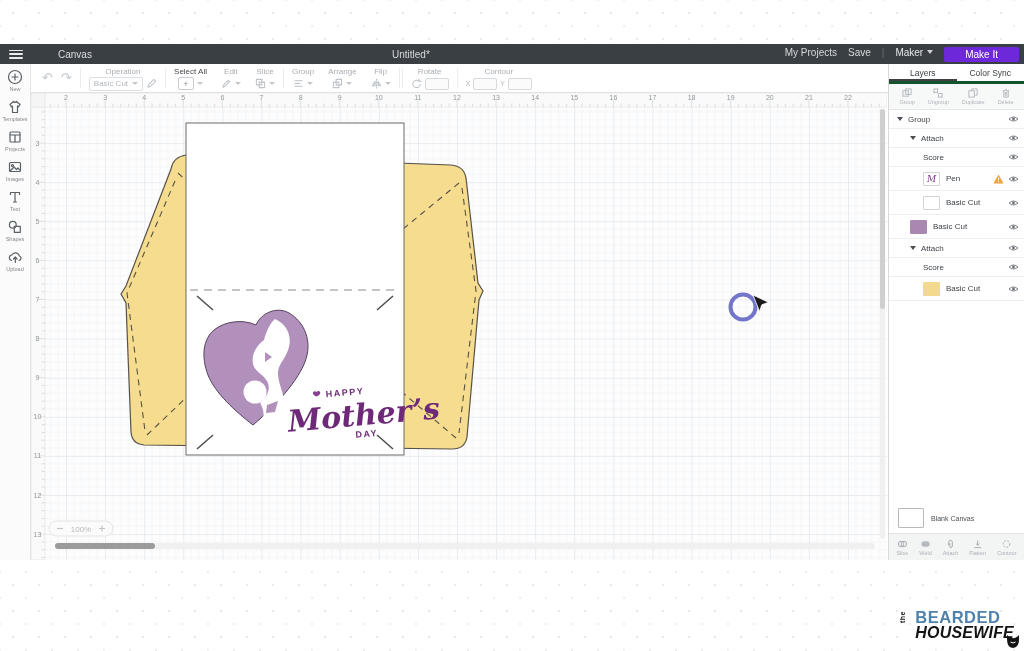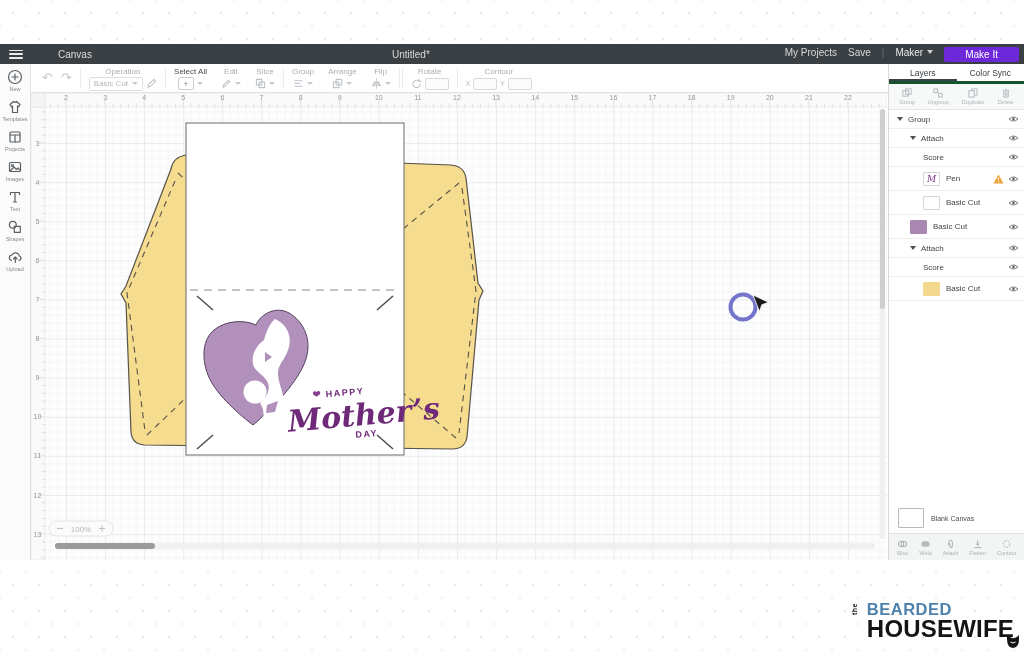--- a/index.html
+++ b/index.html
@@ -69,21 +69,21 @@
   .blanklabel{font-size:7px;color:#4a4f54;}
   .pfooter{height:26px;background:#f3f4f4;border-top:1px solid #e2e2e2;display:flex;align-items:center;justify-content:space-around;padding:0 2px;}
   .pf{display:flex;flex-direction:column;align-items:center;gap:1px;cursor:pointer;}
   .pf svg{width:11px;height:10px;stroke:#a9aeb3;fill:none;stroke-width:1.1;}
   .pf span{font-size:5.5px;color:#aeb3b8;}
   
   .logo{position:absolute;right:10px;bottom:10px;display:flex;align-items:flex-start;gap:9px;}
   .logo-the{writing-mode:vertical-rl;transform:rotate(180deg);font-size:7px;font-weight:bold;color:#141414;letter-spacing:0.5px;margin-top:2px;}
   .logo-col{display:flex;flex-direction:column;line-height:1;}
   .logo-bearded{color:#4f81ad;font-size:16.5px;font-weight:bold;letter-spacing:0.5px;}
-  .logo-housewife{color:#141414;font-size:24px;font-weight:bold;letter-spacing:0.2px;position:relative;}
+  .logo-housewife{color:#141414;font-size:16px;font-weight:bold;letter-spacing:0.2px;position:relative;font-style:italic;}
   .beard{position:absolute;right:-6px;bottom:-8px;width:14px;height:15px;}
 </style>
 </head>
 <body>
 
 <div class="page">
   <div class="app">
 
     <div class="topbar">
       <div class="hamburger">

